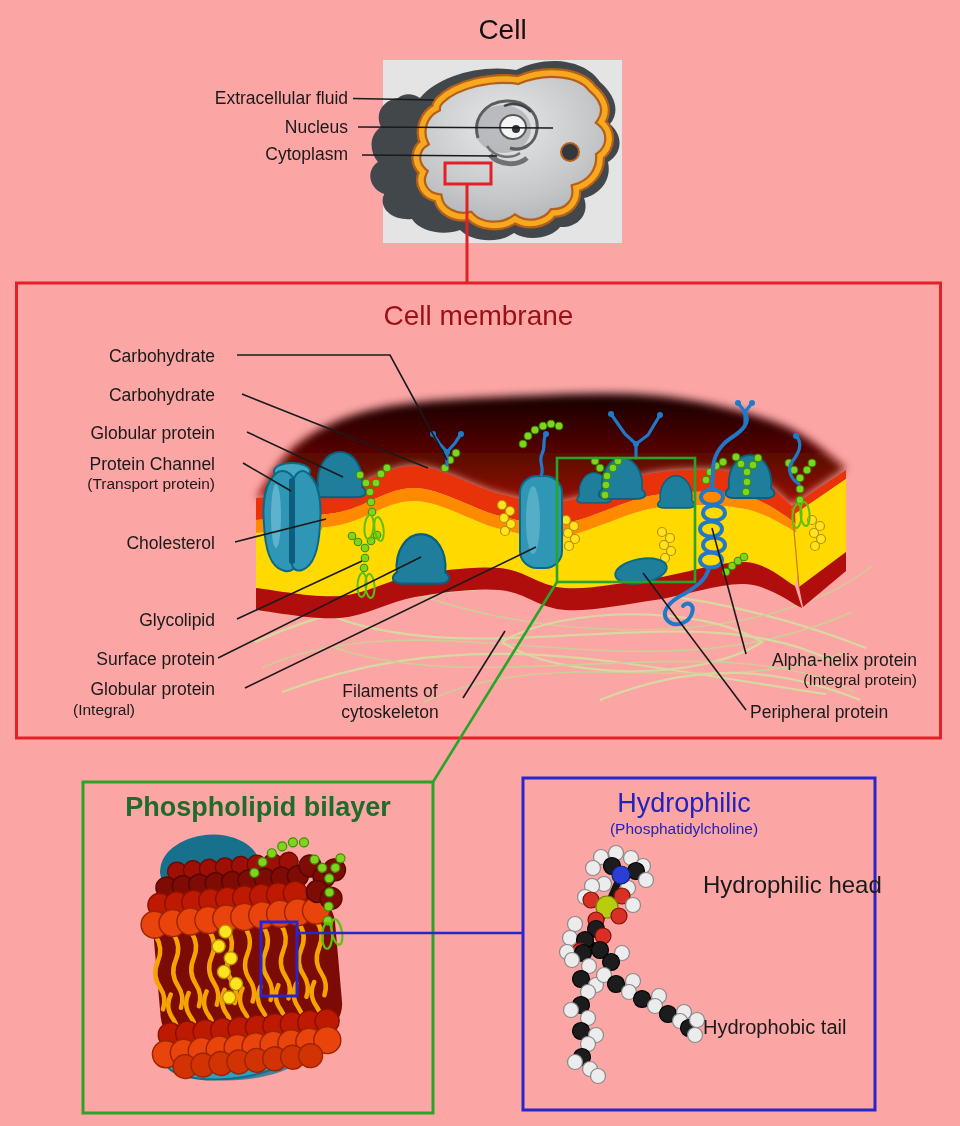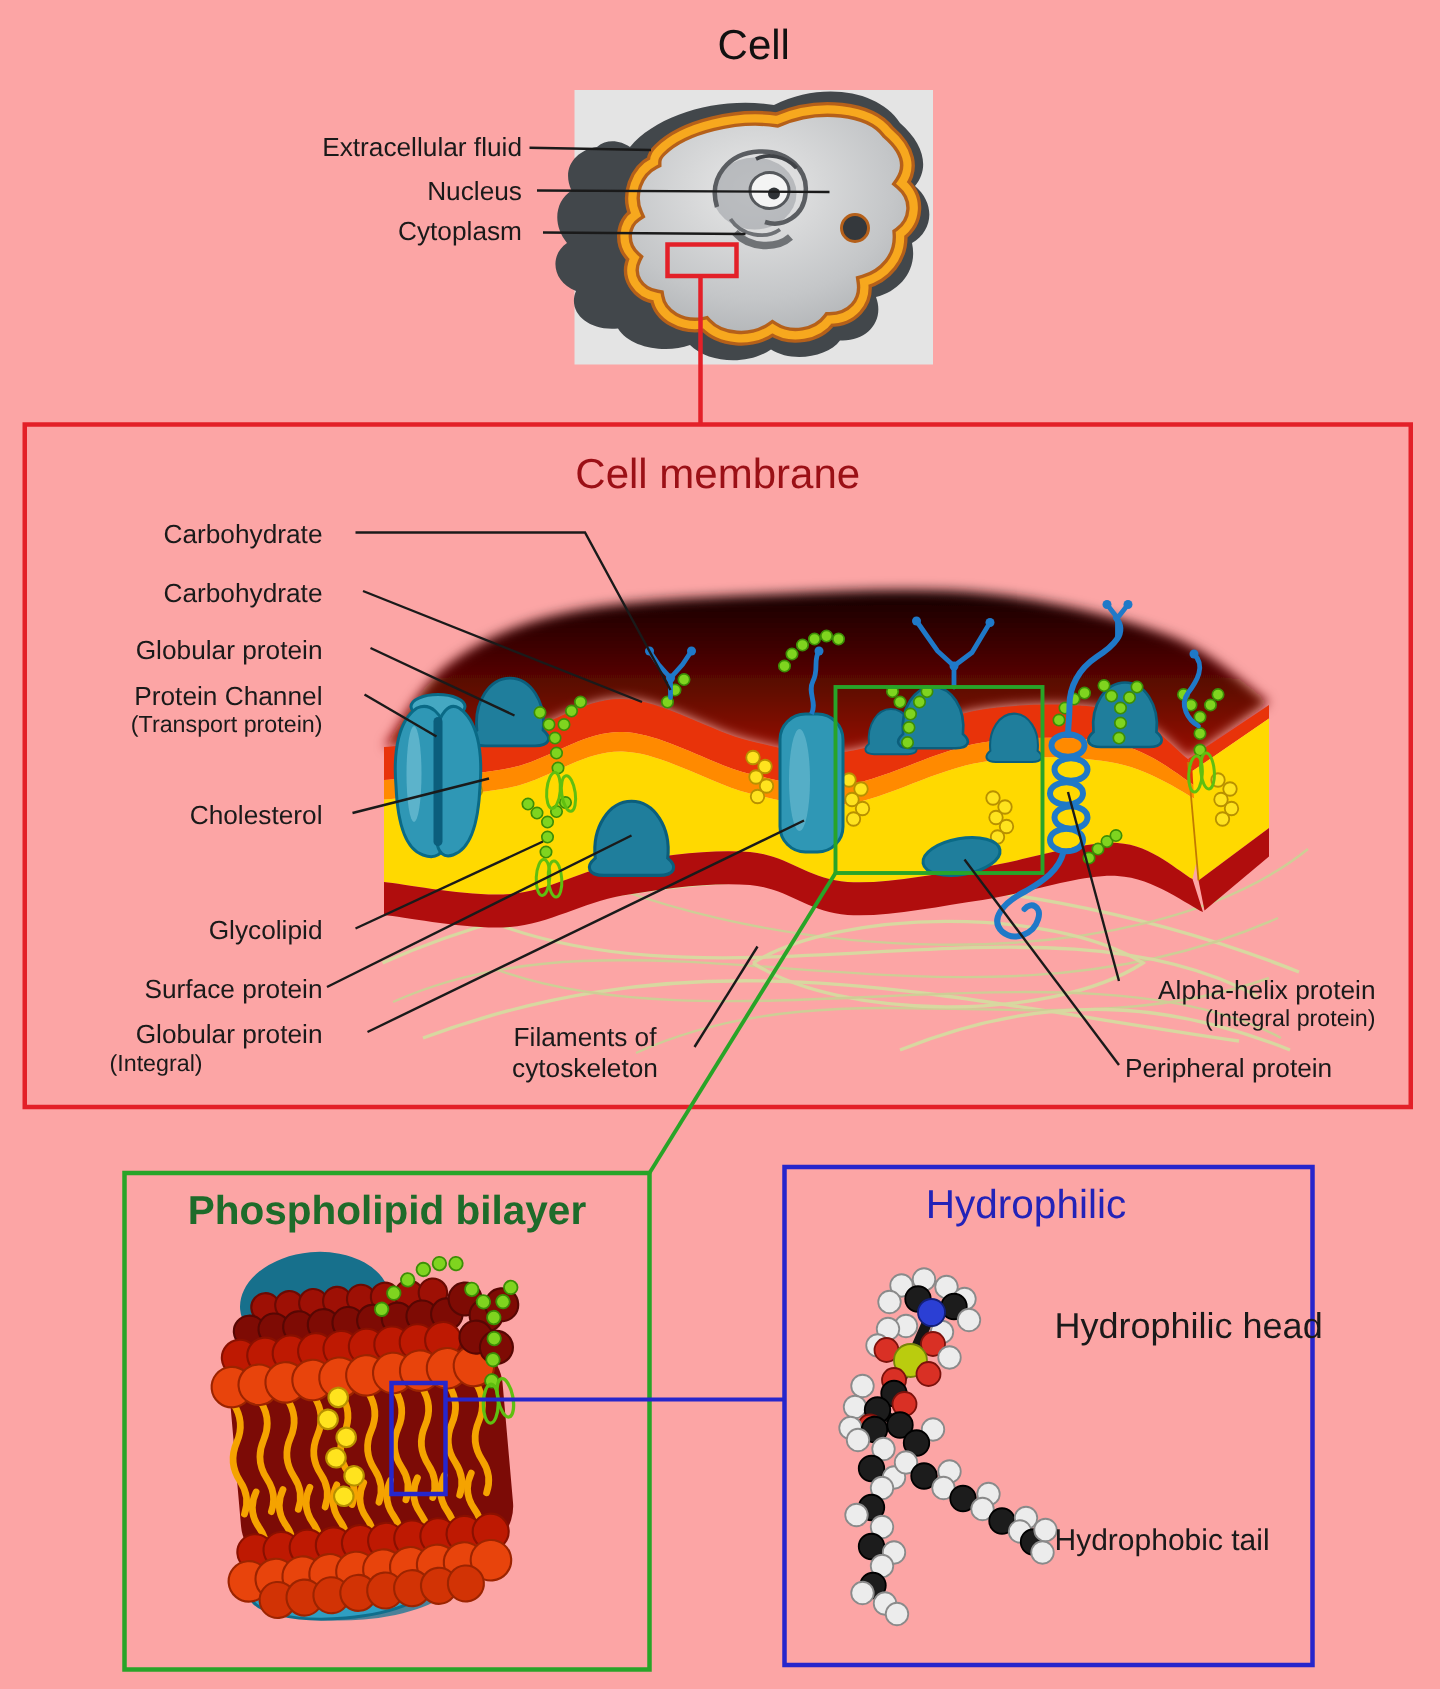--- a/index.html
+++ b/index.html
@@ -473,16 +473,17 @@
   <div>Filaments of</div>
   <div>cytoskeleton</div>
 </div>
 <div class="lbl" style="left:617px;width:300px;top:650px;text-align:right;">Alpha-helix protein</div>
 <div class="lbl sub" style="left:617px;width:300px;top:671px;text-align:right;">(Integral protein)</div>
 <div class="lbl" style="left:750px;top:702px;">Peripheral protein</div>
 
 <div class="title" style="left:83px;width:350px;top:792px;font-size:27px;color:var(--bilayer-title);font-weight:bold;">Phospholipid bilayer</div>
 
 <div class="title" style="left:523px;width:322px;top:788px;font-size:27px;color:var(--phospholipid-title);">Hydrophilic</div>
+<div class="lbl sub" style="left:523px;width:322px;top:820px;text-align:center;color:var(--phospholipid-title);">(Phosphatidylcholine)</div>
 <div class="lbl" style="left:703px;top:871px;font-size:24px;">Hydrophilic head</div>
 <div class="lbl" style="left:703px;top:1015px;font-size:20px;">Hydrophobic tail</div>
 
 </div>
 
 </body></html>

